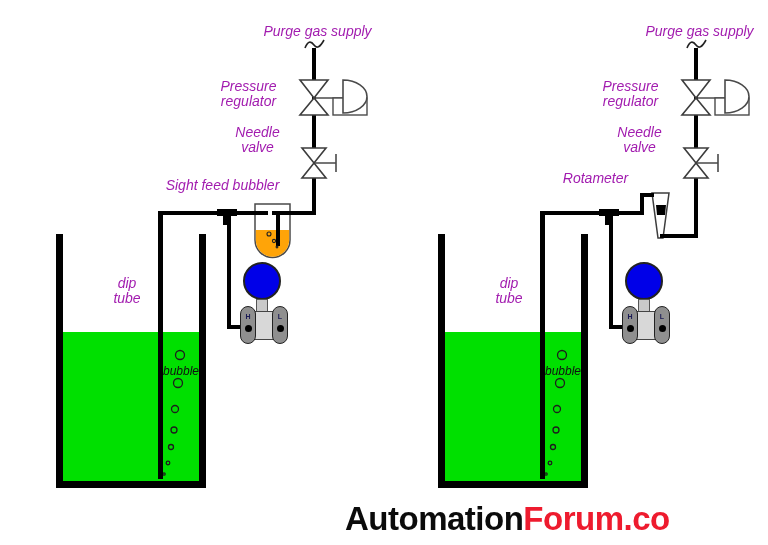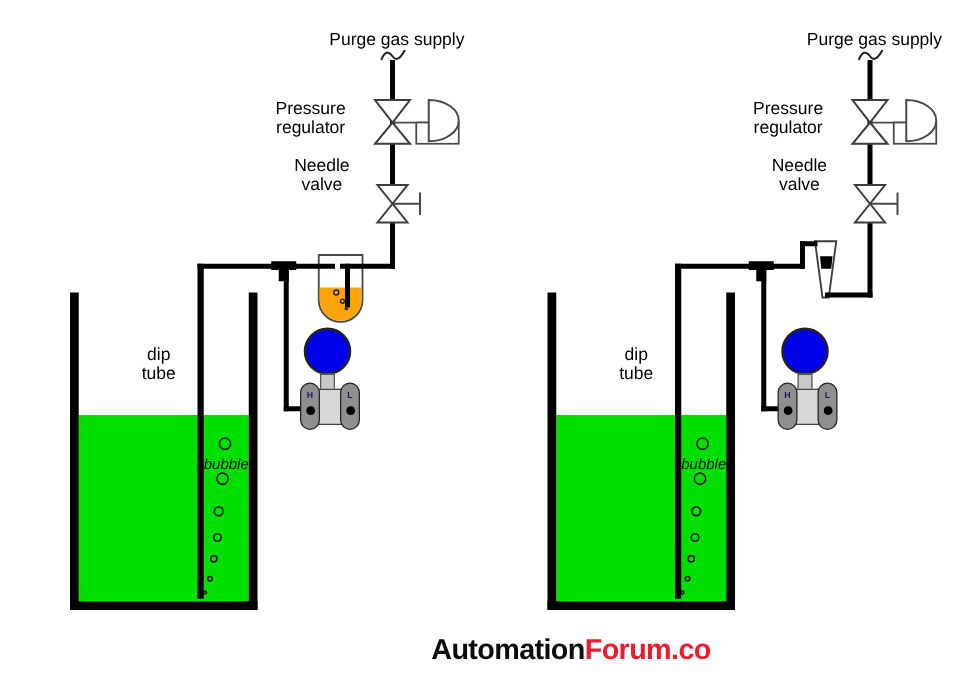--- a/index.html
+++ b/index.html
@@ -12,22 +12,23 @@
   .unit { position:absolute; top:0; width:386px; height:545px; }
   .unit-left  { left:0; }
   .unit-right { left:382px; }
 
   .pipe { position:absolute; background:#000; }
   .tankwall { position:absolute; background:#000; }
   .liquid { position:absolute; background:#00e000; }
   .diptube { position:absolute; background:#000; }
 
   .lbl {
-    position:absolute; color:#000000; font-size:14px; line-height:15px;
+    position:absolute; color:#a21caf; font-size:14px; line-height:15px;
     white-space:pre-line;
+    font-style:italic;
   }
   .ra { text-align:center; }
   .ctr { text-align:center; }
   .lbl-bubbles { font-style:italic; font-size:12px; line-height:12px; color:#111; }
 
   .tee-bar  { position:absolute; background:#000; }
   .tee-stem { position:absolute; background:#000; }
 
   .svgabs { position:absolute; overflow:visible; }
 
@@ -40,21 +41,21 @@
   .xm-body { position:absolute; width:20px; height:29px; background:#d8d8d8; border:1px solid #444; }
   .xm-cap  { position:absolute; width:16px; height:38px; background:#8f8f8f; border:1.5px solid #222; border-radius:8px; }
   .xm-dot  { position:absolute; width:7px; height:7px; background:#000; border-radius:50%; }
   .xm-port {
     position:absolute; width:12px; text-align:center;
     font-size:7px; font-weight:bold; color:#1a1a55; line-height:8px;
   }
 
   .logo {
     position:absolute; left:345px; top:503px;
-    font-size:23px; font-weight:800; letter-spacing:-0.5px; line-height:32px;
+    font-size:33px; font-weight:800; letter-spacing:-0.5px; line-height:32px;
     white-space:nowrap;
   }
   .logo .black { color:#0b0b0b; }
   .logo .red   { color:#ee1b2e; }
 </style>
 </head>
 <body>
 
 <div class="stage">
 
@@ -130,20 +131,21 @@
     <div class="xm-port" style="left:242px; top:313px;">H</div>
     <div class="xm-port" style="left:274px; top:313px;">L</div>
     <div class="xm-dot" style="left:245px; top:325px;"></div>
     <div class="xm-dot" style="left:277px; top:325px;"></div>
 
     <div class="lbl ctr" style="left:240px; top:24px; width:155px;">Purge gas supply</div>
     <div class="lbl ra" style="left:198px; top:79px; width:101px;">Pressure
 regulator</div>
     <div class="lbl ra" style="left:218px; top:125px; width:79px;">Needle
 valve</div>
+    <div class="lbl ra" style="left:148px; top:178px; width:149px;">Sight feed bubbler</div>
     <div class="lbl ra" style="left:98px; top:276px; width:58px;">dip
 tube</div>
   </section>
 
   <section class="unit unit-right">
 
     <div class="liquid" style="left:63px; top:332px; width:136px; height:149px;"></div>
 
     <svg class="svgabs" style="left:160px; top:348px;" width="34" height="134">
       <g fill="none" stroke="#1d1d1d" stroke-width="1.3">
@@ -209,20 +211,21 @@
     <div class="xm-port" style="left:242px; top:313px;">H</div>
     <div class="xm-port" style="left:274px; top:313px;">L</div>
     <div class="xm-dot" style="left:245px; top:325px;"></div>
     <div class="xm-dot" style="left:277px; top:325px;"></div>
 
     <div class="lbl ctr" style="left:240px; top:24px; width:155px;">Purge gas supply</div>
     <div class="lbl ra" style="left:198px; top:79px; width:101px;">Pressure
 regulator</div>
     <div class="lbl ra" style="left:218px; top:125px; width:79px;">Needle
 valve</div>
+    <div class="lbl ra" style="left:148px; top:171px; width:131px;">Rotameter</div>
     <div class="lbl ra" style="left:98px; top:276px; width:58px;">dip
 tube</div>
   </section>
 
   <div class="logo">
     <span class="black">Automation</span><span class="red">Forum.co</span>
   </div>
 
 </div>
 

